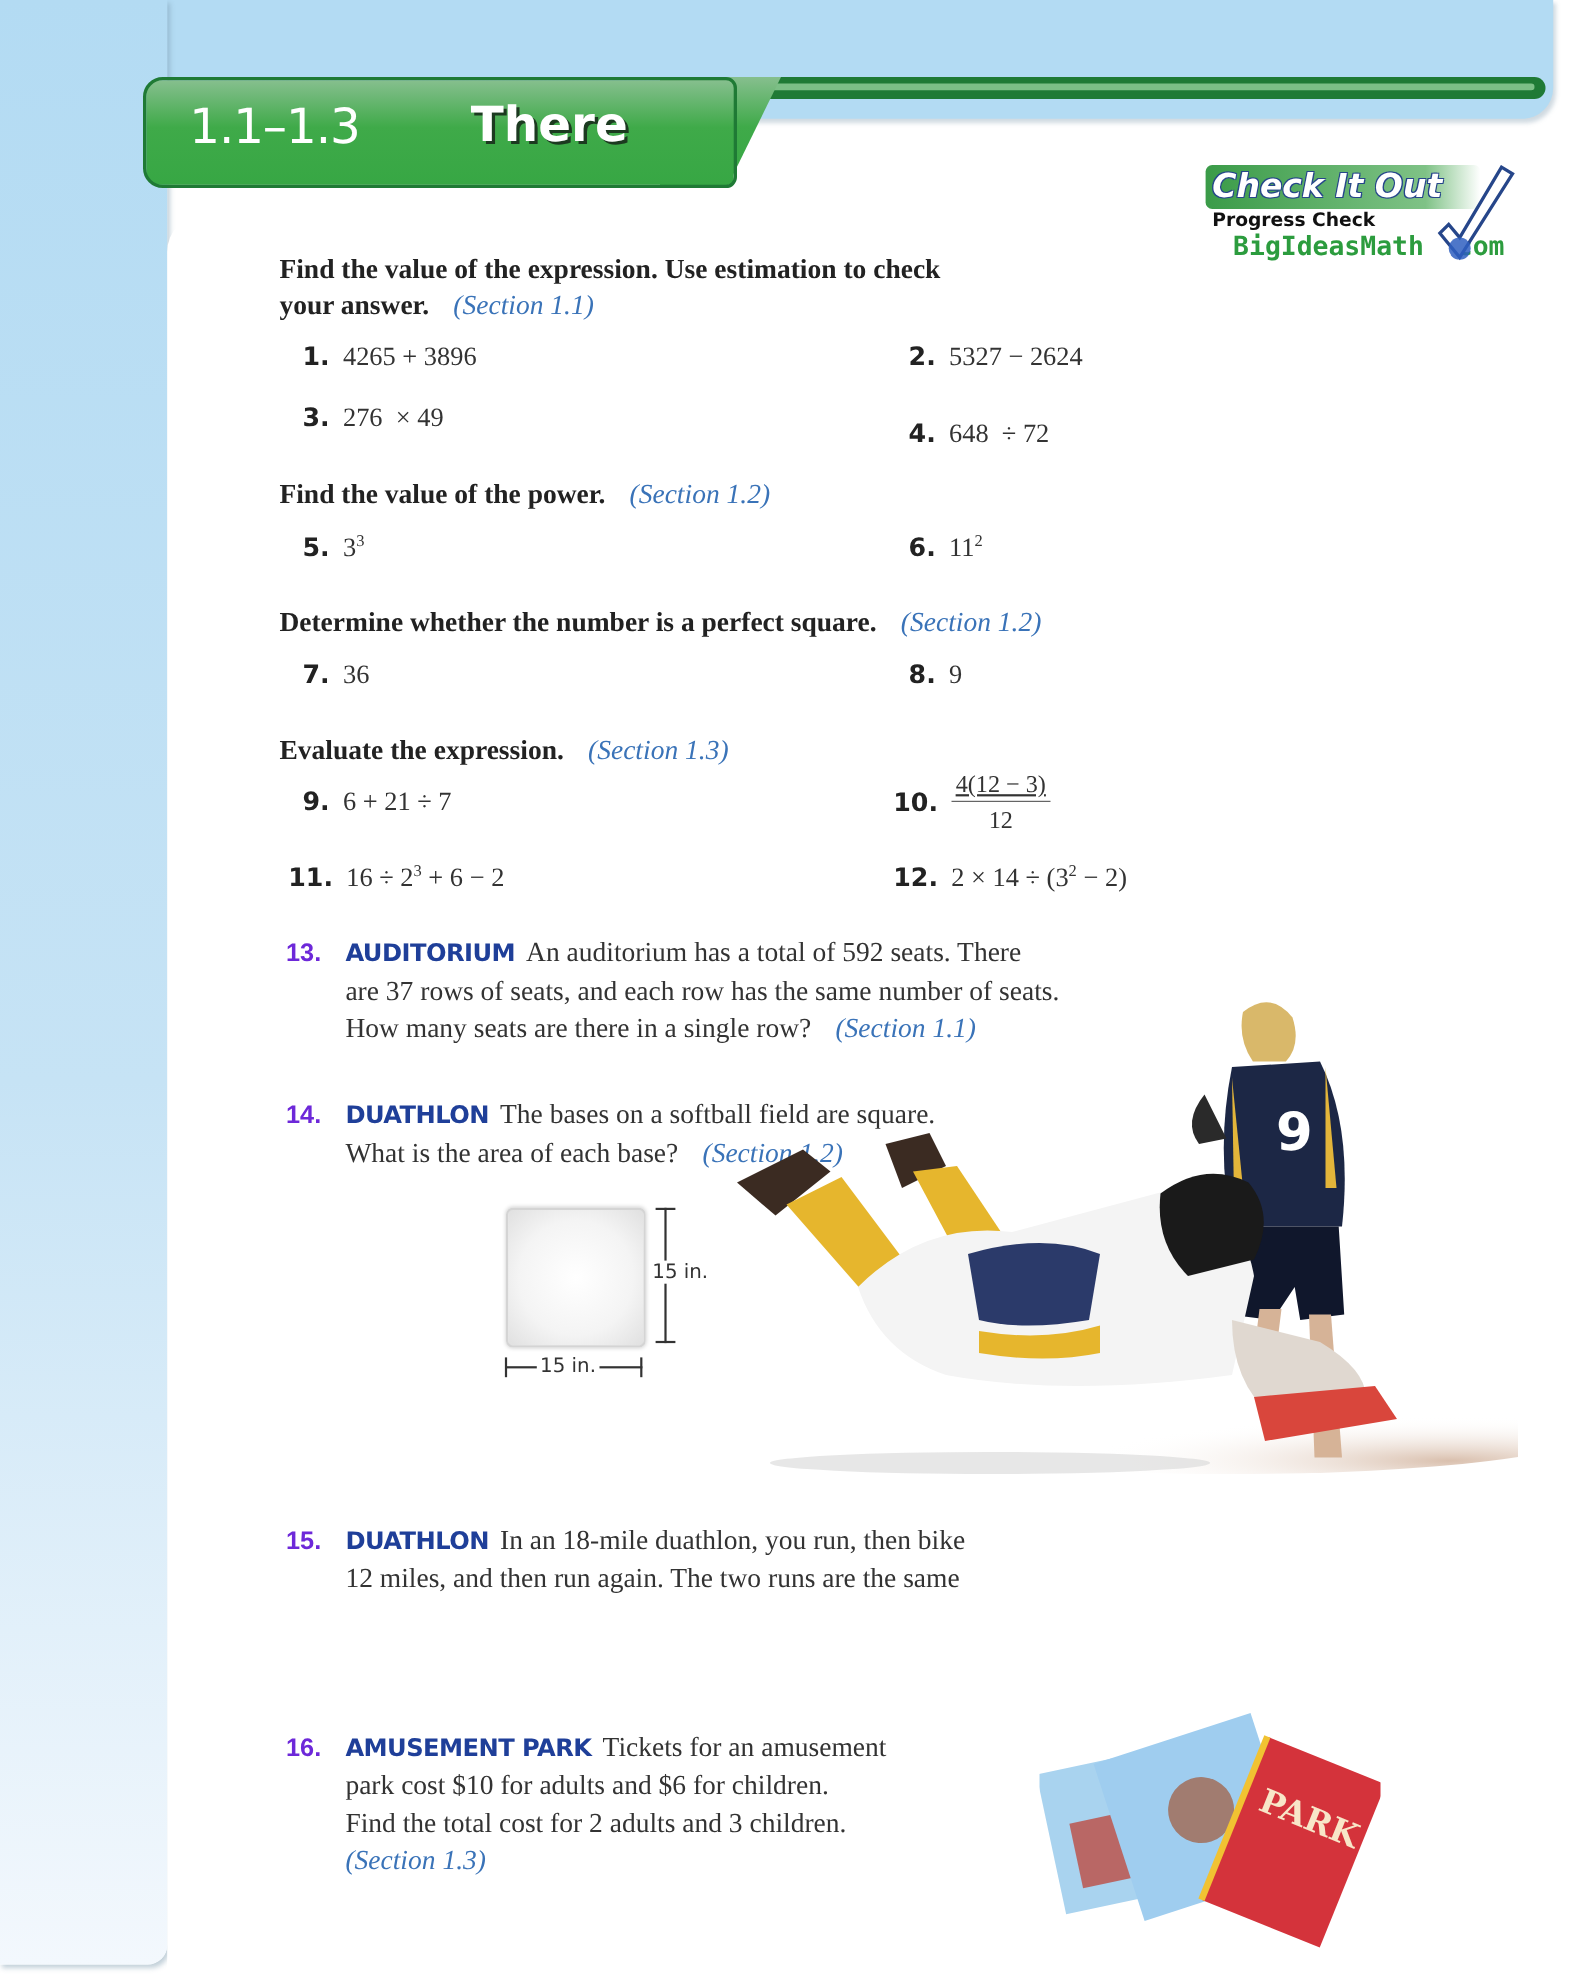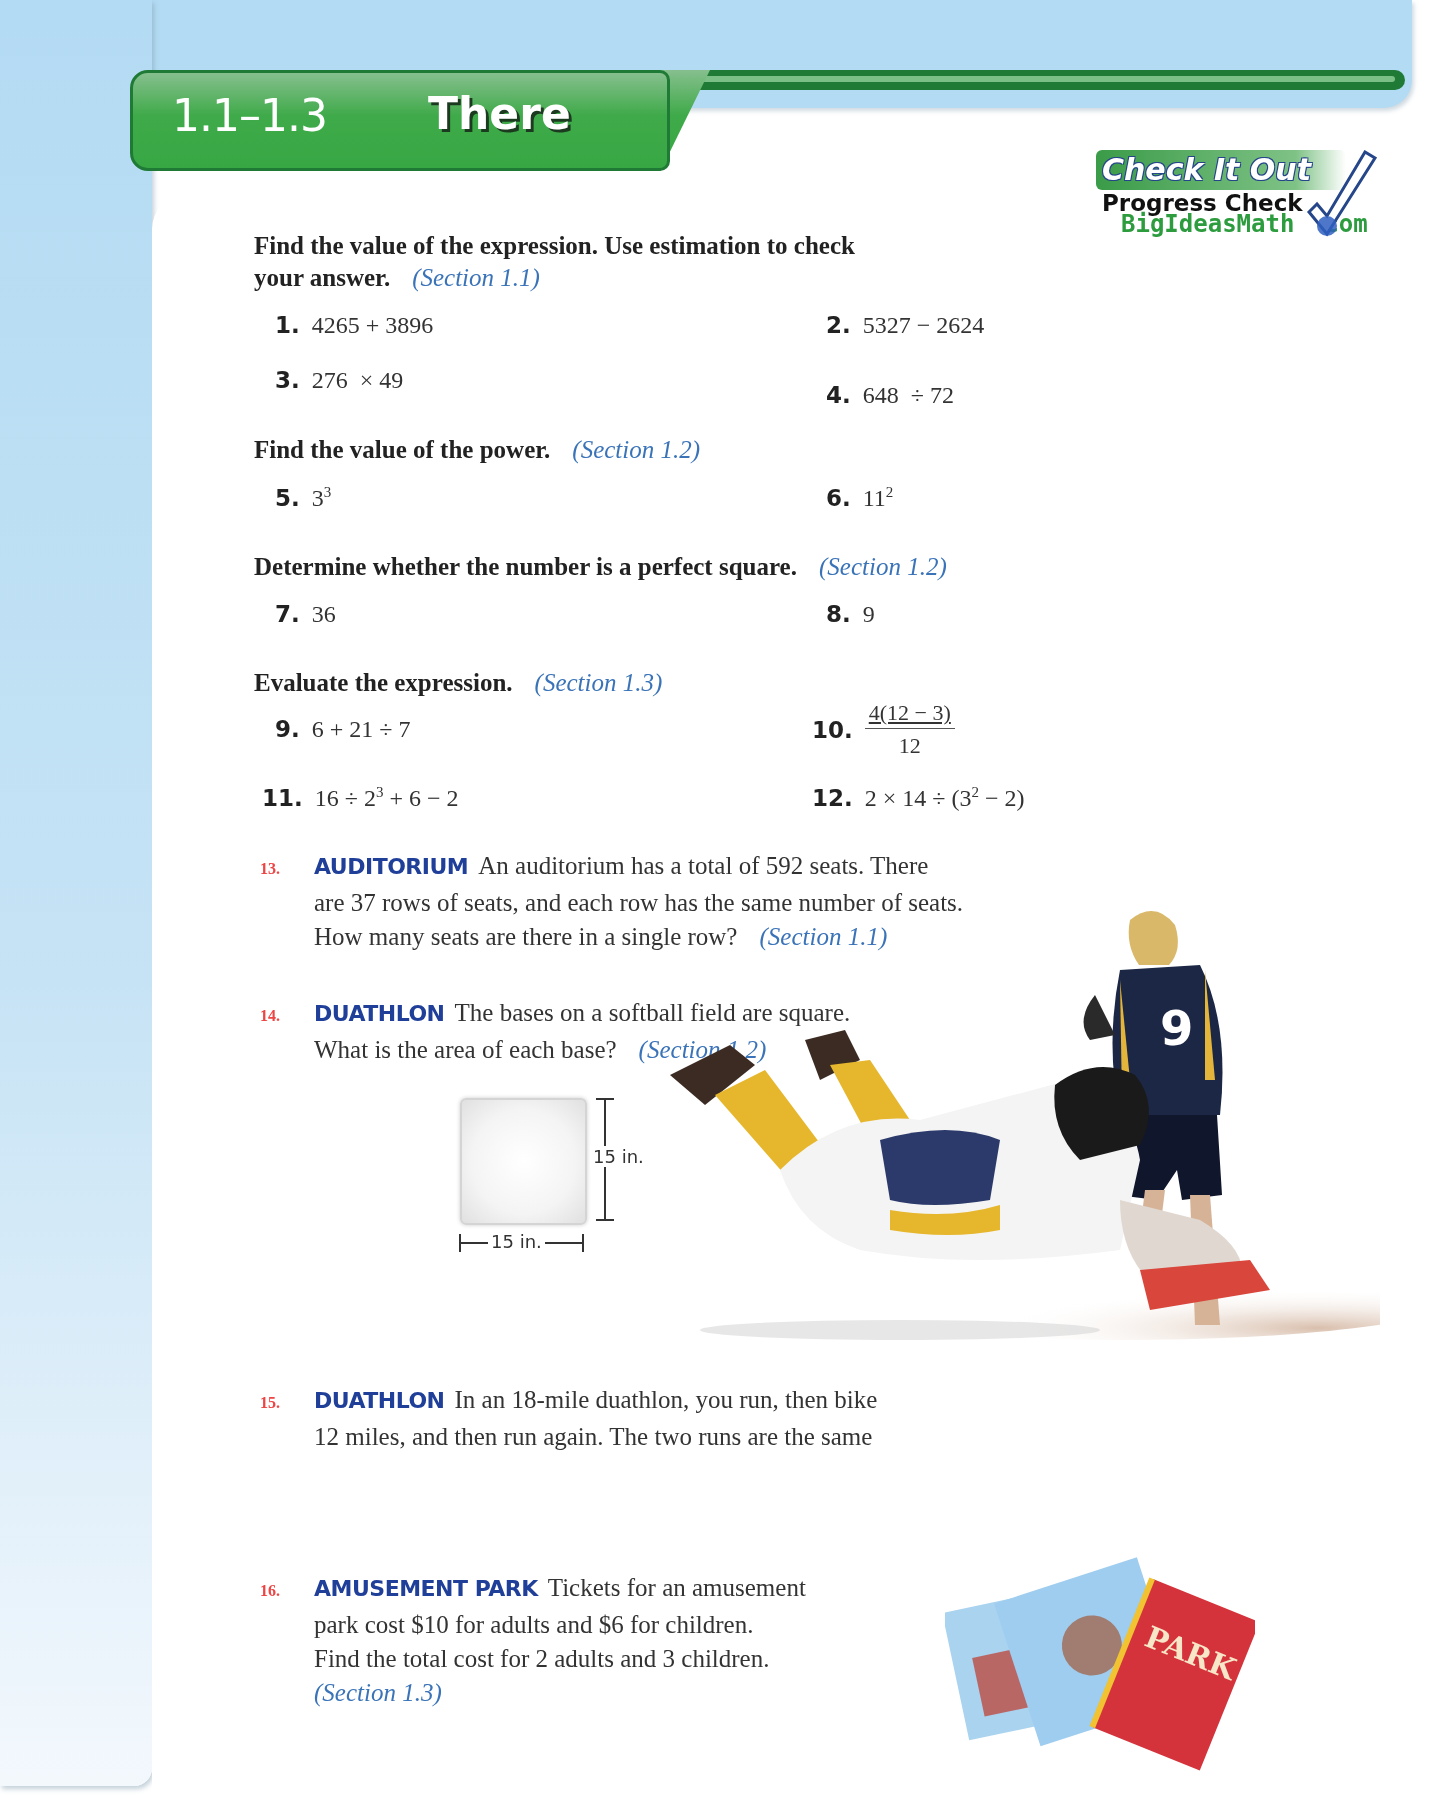--- a/index.html
+++ b/index.html
@@ -60,21 +60,21 @@
     background:linear-gradient(90deg,#3a9b48,#7fc286 80%, #ffffff);
     border-radius:6px;
   }
   .check-title {
     position:absolute; left:6px; top:2px; font-family:"DejaVu Sans", sans-serif;
     font-weight:bold; font-style:italic; font-size:30px; color:#ffffff;
     text-shadow: -1px -1px 0 #26468a, 1px 1px 0 #26468a, 1px -1px 0 #26468a, -1px 1px 0 #26468a;
   }
   .check-sub {
     position:absolute; left:6px; top:40px; font-family:"DejaVu Sans", sans-serif;
-    font-weight:bold; font-size:23px; color:#111;
+    font-weight:bold; font-size:17px; color:#111;
   }
   .check-site {
     position:absolute; left:25px; top:60px; font-family:"DejaVu Sans Mono", monospace;
     font-weight:bold; font-size:24px; color:#2c9c3e;
   }
   .check-mark {
     position:absolute; left:205px; top:0; width:80px; height:90px;
   }
   .heading {
     position:absolute; left:254px; font-weight:bold; font-size:25px; color:#222;
@@ -89,21 +89,21 @@
     display:inline-block; font-family:"DejaVu Sans", sans-serif; font-weight:bold;
     font-size:23px; color:#222; margin-right:12px;
   }
   sup { font-size:15px; }
   .frac {
     display:inline-block; vertical-align:middle; text-align:center; font-size:22px;
   }
   .frac .top { border-bottom:1.5px solid #555; padding:0 4px 2px; display:block;text-decoration:underline; }
   .frac .bot { display:block; padding-top:4px; }
   .word-item { position:absolute; left:260px; font-size:25px; line-height:34px; color:#333; }
-  .word-item .lead { font-family:Liberation Serif, serif; font-weight:bold; font-size:16px; color:#ef4444; display:inline-block; width:54px; }
+  .word-item .lead { font-family:Liberation Sans, sans-serif; font-weight:bold; font-size:23px; color:#6d28d9; display:inline-block; width:54px; }
   .word-item .kw { font-family:"DejaVu Sans", sans-serif; font-weight:bold; font-size:22px; color:#1f3f99; margin-right:10px; letter-spacing:-0.5px; }
   .word-item .line { display:block; padding-left:54px; }
   .word-item .line.first { padding-left:0; }
   .sq {
     position:absolute; left:460px; top:1098px; width:123px; height:123px;
     background:radial-gradient(circle at 50% 50%, #ffffff 0%, #f4f4f4 60%, #e0e0e0 100%);
     border:2px solid #d4d4d4; border-radius:6px;
     box-shadow: 0 0 4px rgba(0,0,0,0.2);
   }
   .dim-v { position:absolute; left:604px; top:1098px; width:2px; height:123px; background:#333; }

